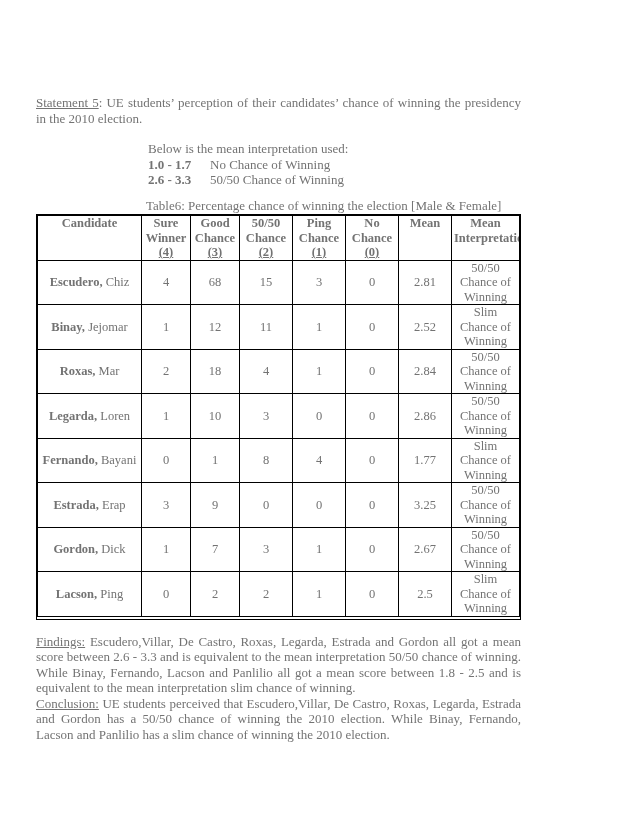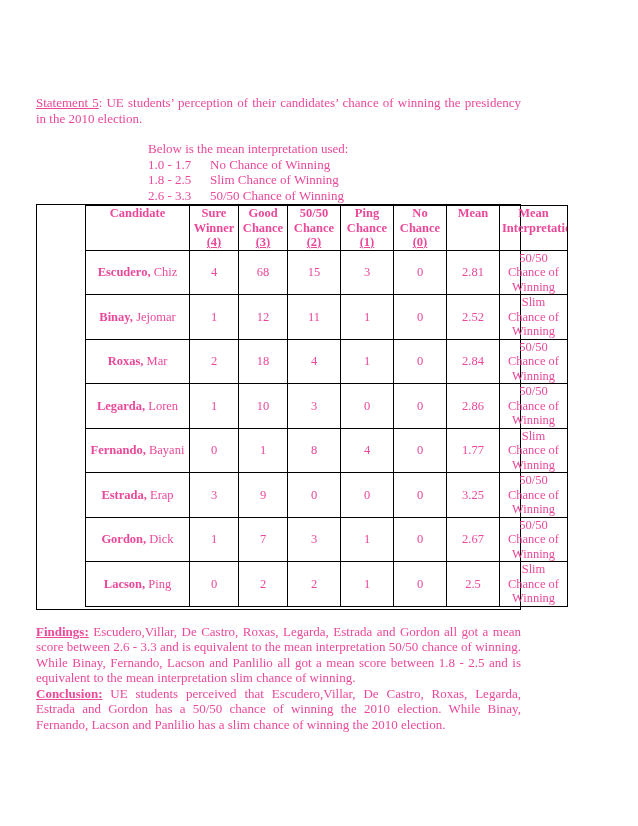--- a/index.html
+++ b/index.html
@@ -3,34 +3,34 @@
 <meta charset="utf-8">
 <style>
   html, body { margin: 0; padding: 0; background: #ffffff; }
   body { width: 638px; height: 826px; }
   .page {
     box-sizing: border-box;
     width: 557px;
     height: 826px;
     padding: 95px 36px 12px 36px;
     background: #ffffff;
-    color: #ec4899;
+    color: #737373;
     font-family: "Liberation Serif", serif;
     font-size: 13px;
     line-height: 15.5px;
   }
   .para { margin: 0; text-align: justify; }
   .u { text-decoration: underline; }
-  .bu { font-weight: bold; text-decoration: underline; }
+  .bu { font-weight: normal; text-decoration: underline; }
   .interp-block { margin: 15px 0 0 112px; }
   .scale-row { white-space: nowrap; }
-  .scale-range { display: inline-block; width: 62px; }
+  .scale-range { display: inline-block; width: 62px; font-weight: bold; }
   .table-caption { margin: 10px 0 0 110px; }
   .tbl-wrap { border: 1px solid #000; padding-bottom: 2px; margin-top: 1px; }
-  table { width: 100%; border-collapse: collapse; table-layout: fixed; margin-left: 48px; }
+  table { width: 100%; border-collapse: collapse; table-layout: fixed; }
   th, td {
     border: 1px solid #000;
     text-align: center;
     font-size: 12.5px;
     line-height: 14.5px;
     padding: 0 2px;
     overflow: hidden;
   }
   th { font-weight: bold; vertical-align: top; }
   td { height: 15px; }
@@ -40,24 +40,24 @@
 </head>
 <body>
 
 <div class="page">
 
   <p class="para"><span class="u">Statement 5</span><span>: UE students’ perception of their candidates’ chance of winning the presidency in the 2010 election.</span></p>
 
   <div class="interp-block">
     <div>Below is the mean interpretation used:</div>
     <div class="scale-row"><span class="scale-range">1.0 - 1.7</span><span>No Chance of Winning</span></div>
-    <div class="scale-row"><span class="scale-range">1.8 - 2.5</span><span>Slim Chance of Winning</span></div>
     <div class="scale-row"><span class="scale-range">2.6 - 3.3</span><span>50/50 Chance of Winning</span></div>
   </div>
 
+  <div class="table-caption">Table6: Percentage chance of winning the election [Male &amp; Female]</div>
 
   <div class="tbl-wrap">
     <table>
       <colgroup>
         <col style="width:104px">
           <col style="width:49px">
           <col style="width:49px">
         <col style="width:53px">
           <col style="width:53px">
           <col style="width:53px">

